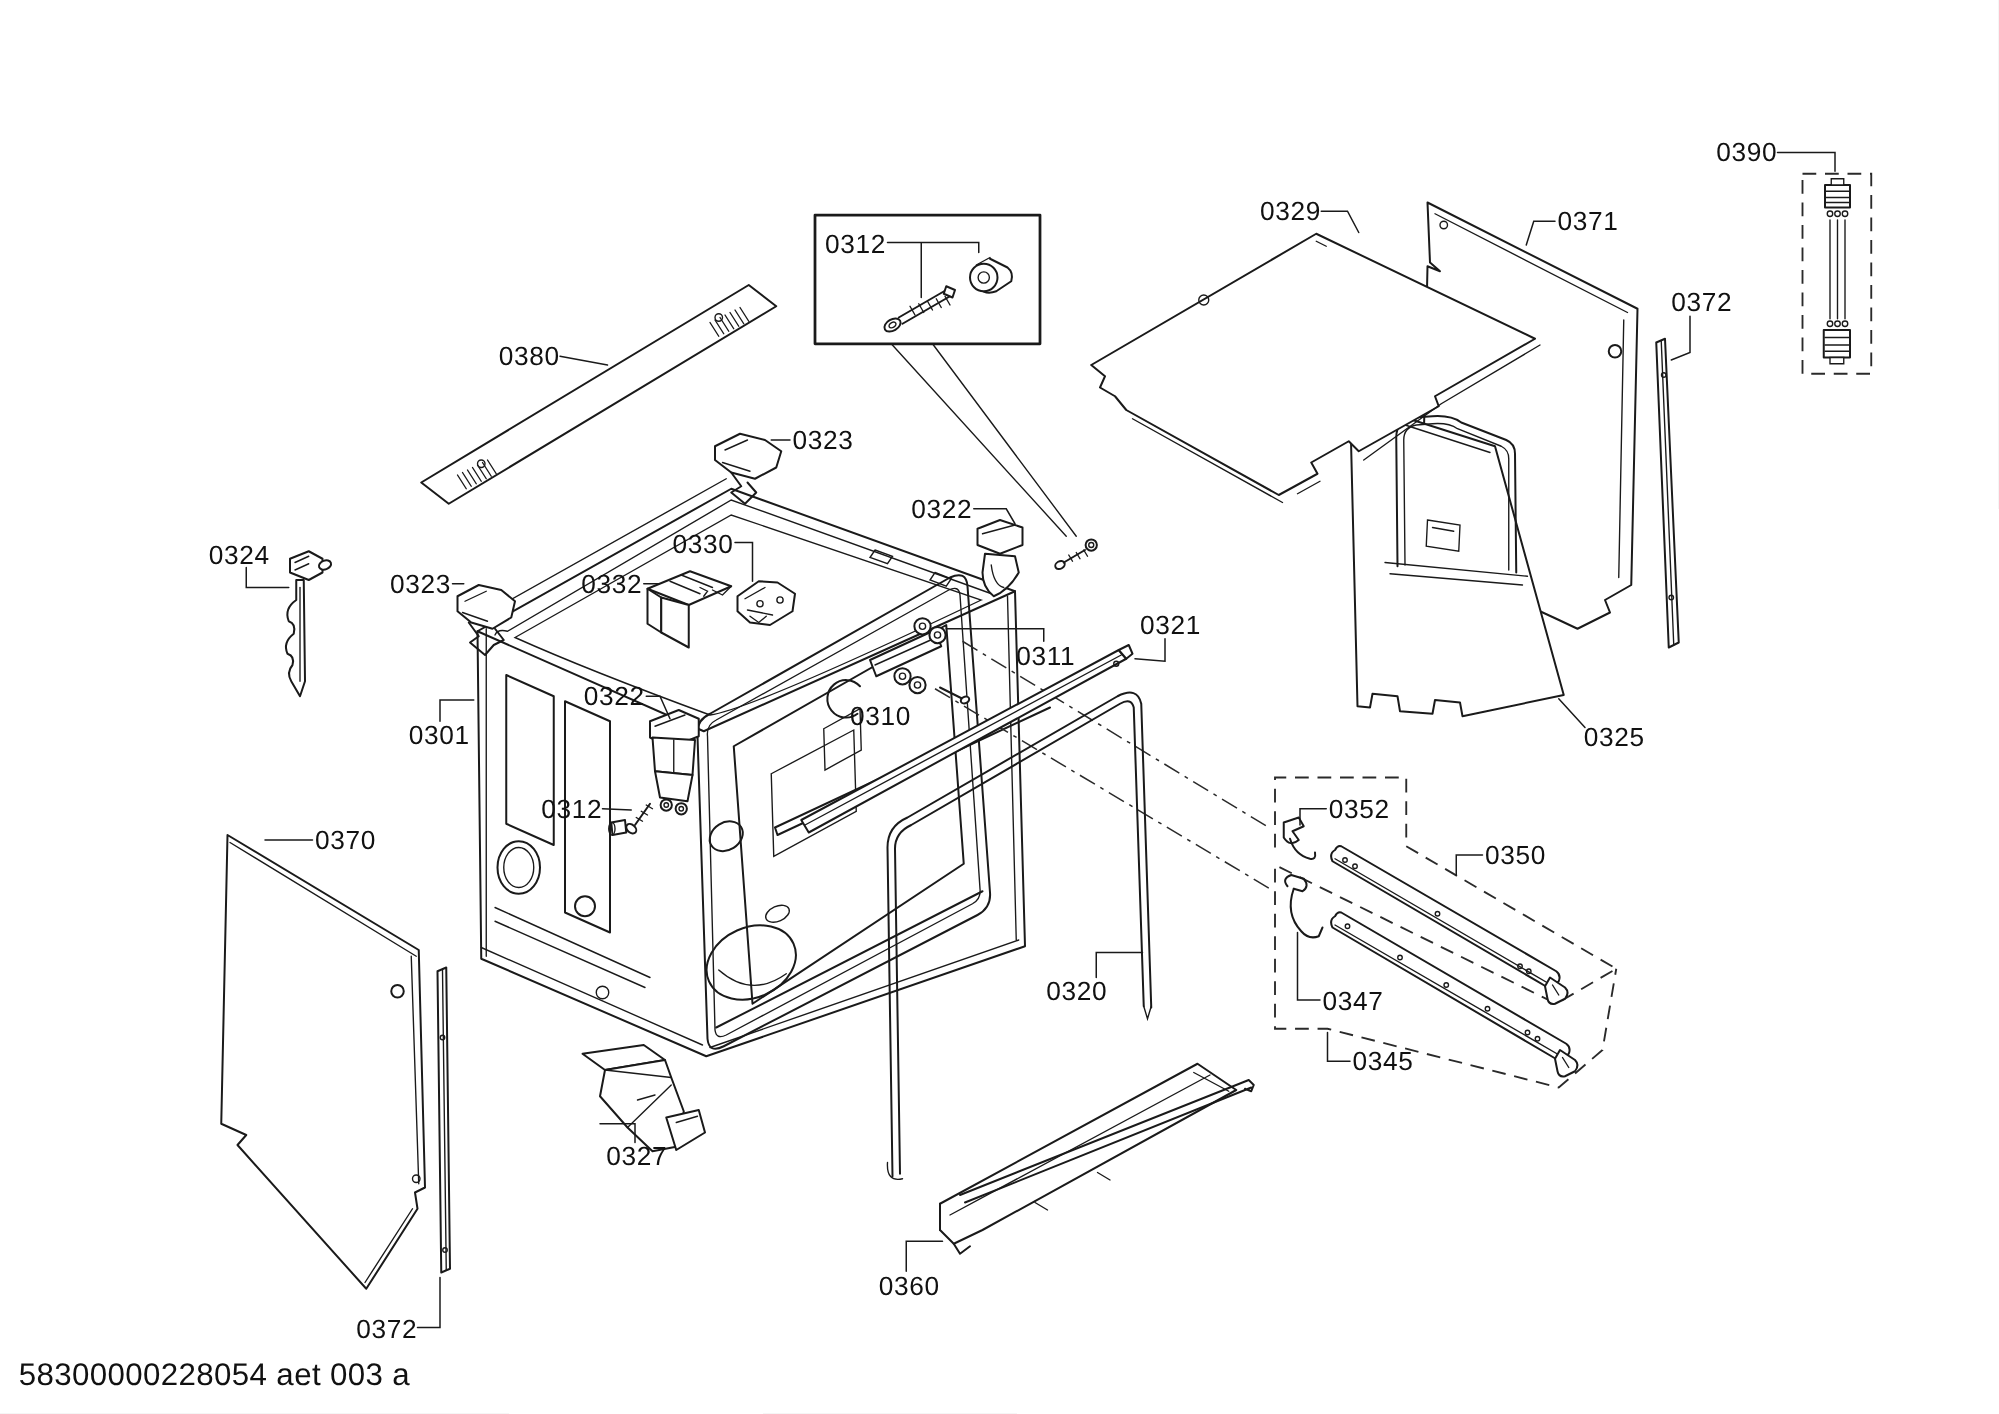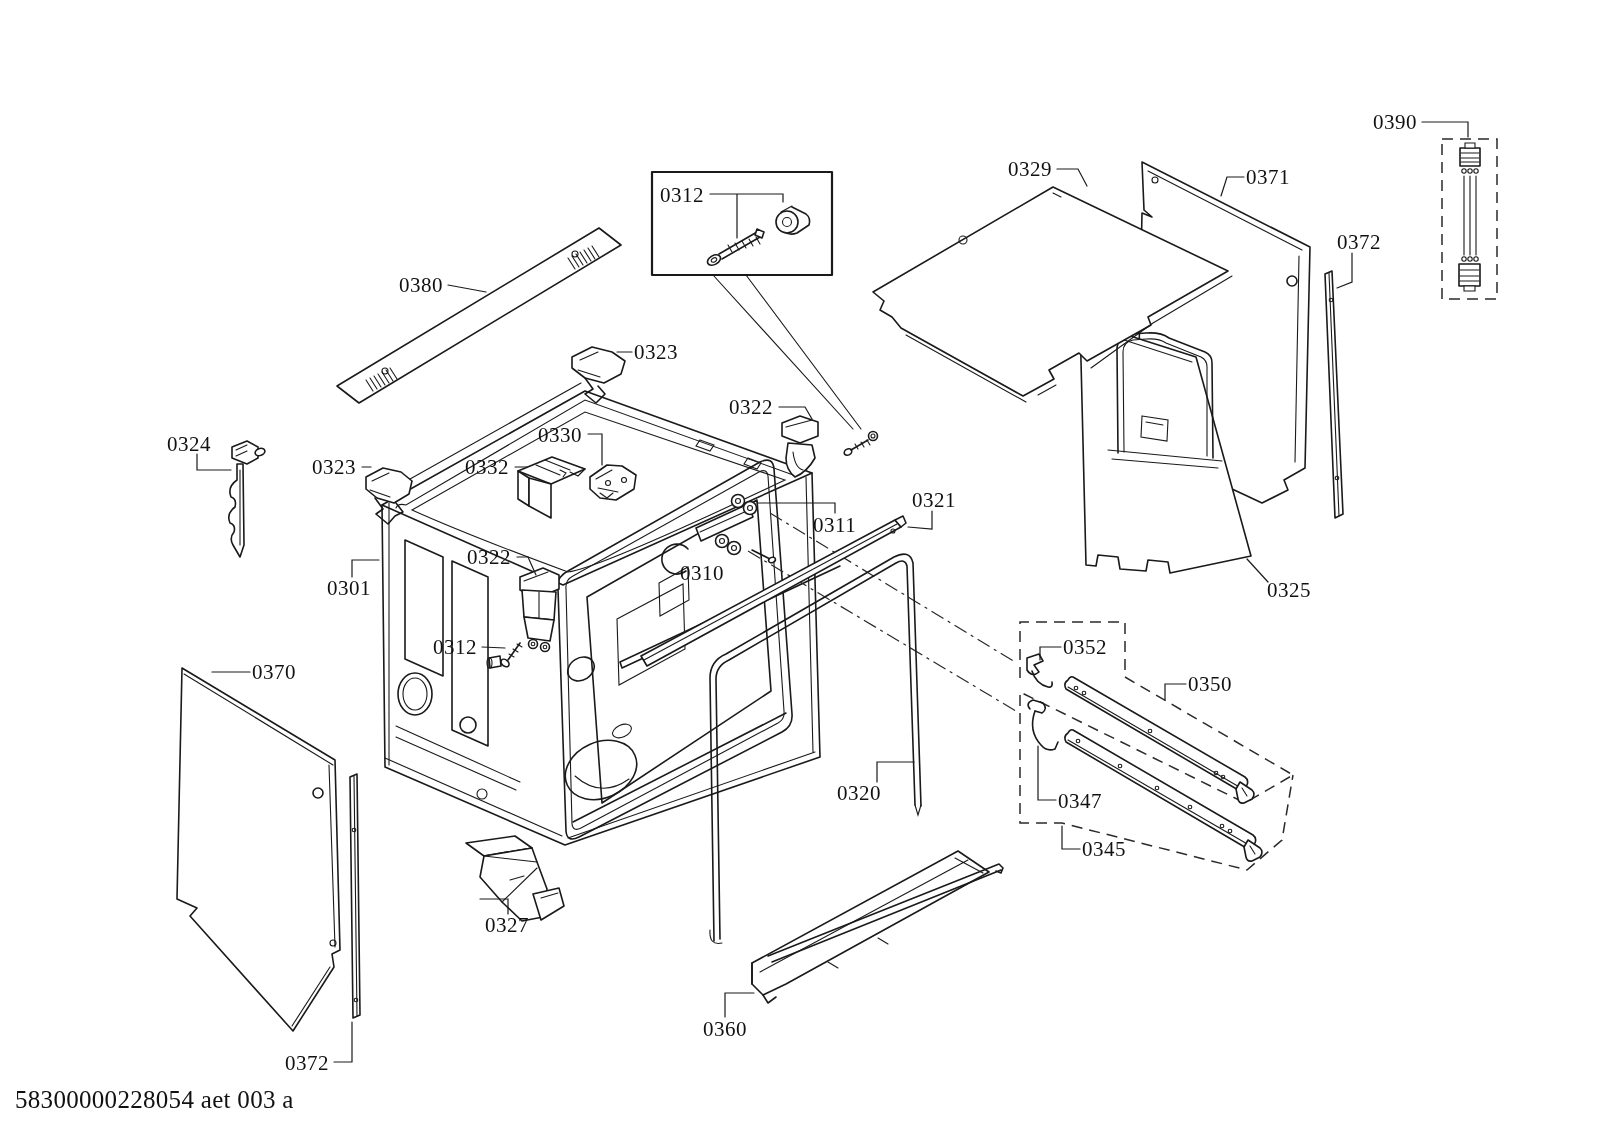--- a/index.html
+++ b/index.html
@@ -1,17 +1,17 @@
 <!DOCTYPE html>
 <html><head>
 <meta charset="utf-8">
 <style>
   html,body{margin:0;padding:0;background:#e8e8e8;}
   .stage{position:relative;width:1599px;height:1131px;background:#ffffff;overflow:hidden;
-         font-family:Liberation Serif, serif;}
+         font-family:Liberation Sans, sans-serif;}
   svg{position:absolute;left:0;top:0;}
   svg *{vector-effect:non-scaling-stroke;}
   .st  {stroke:#1a1a1a;stroke-width:1.6;fill:none;stroke-linecap:round;stroke-linejoin:round;}
   .st2 {stroke:#1a1a1a;stroke-width:2.2;fill:none;stroke-linejoin:round;}
   .thin{stroke:#1a1a1a;stroke-width:1.1;fill:none;stroke-linecap:round;}
   .wf  {fill:#ffffff;}
   .dash{stroke:#2a2a2a;stroke-width:1.5;fill:none;stroke-dasharray:11 7;}
   .ddot{stroke:#2a2a2a;stroke-width:1.2;fill:none;stroke-dasharray:14 5 3 5;}
   .ld  {stroke:#1a1a1a;stroke-width:1.2;fill:none;stroke-linecap:round;}
   text {fill:#111;font-size:21px;letter-spacing:.5px;}

